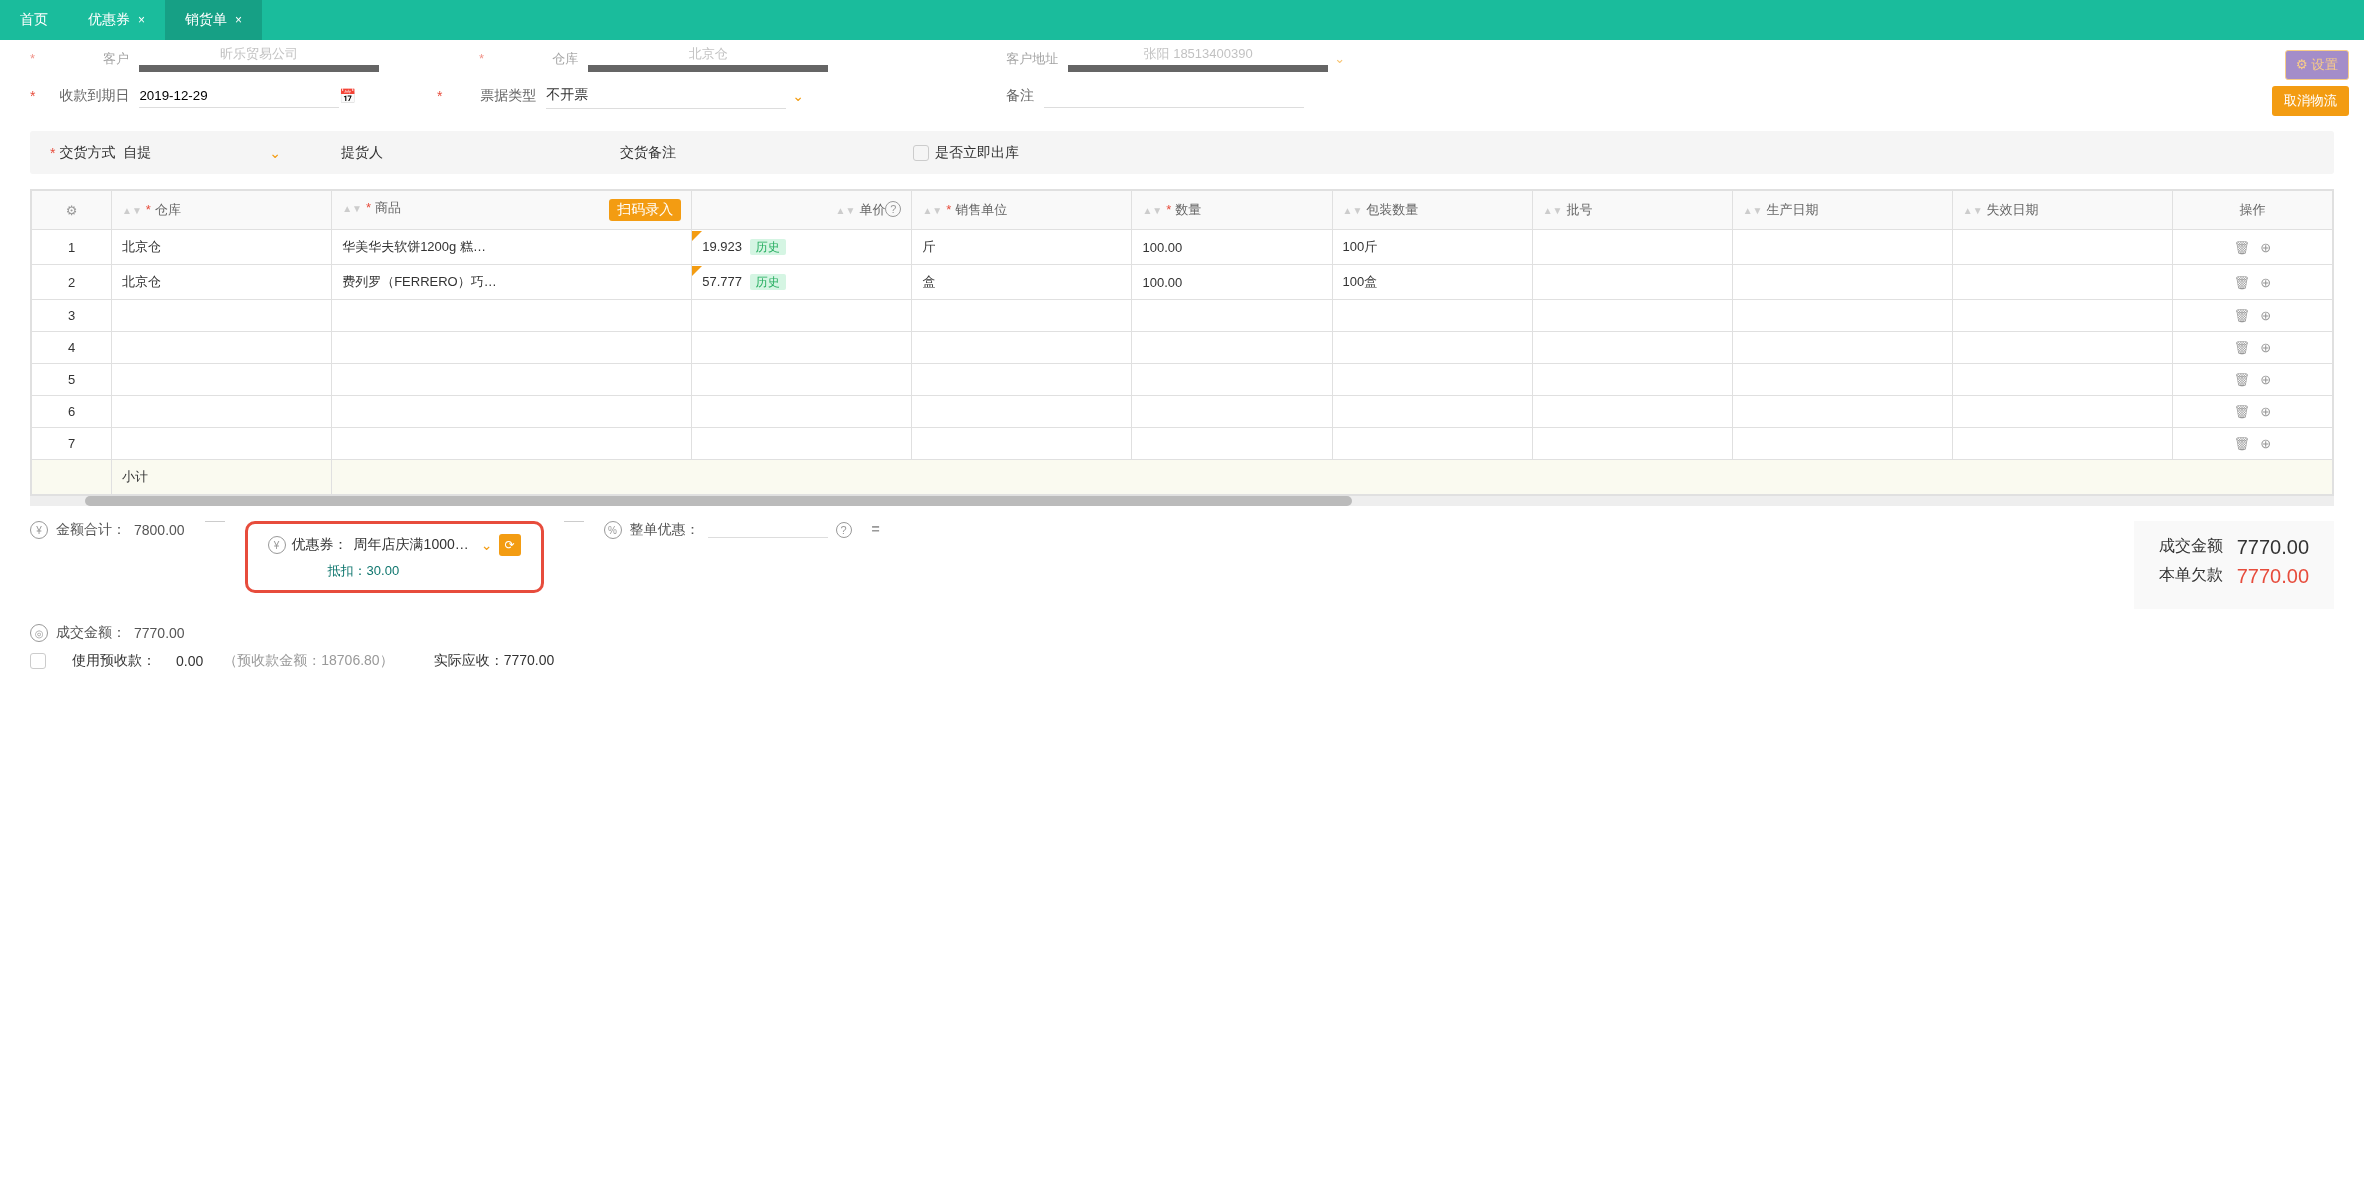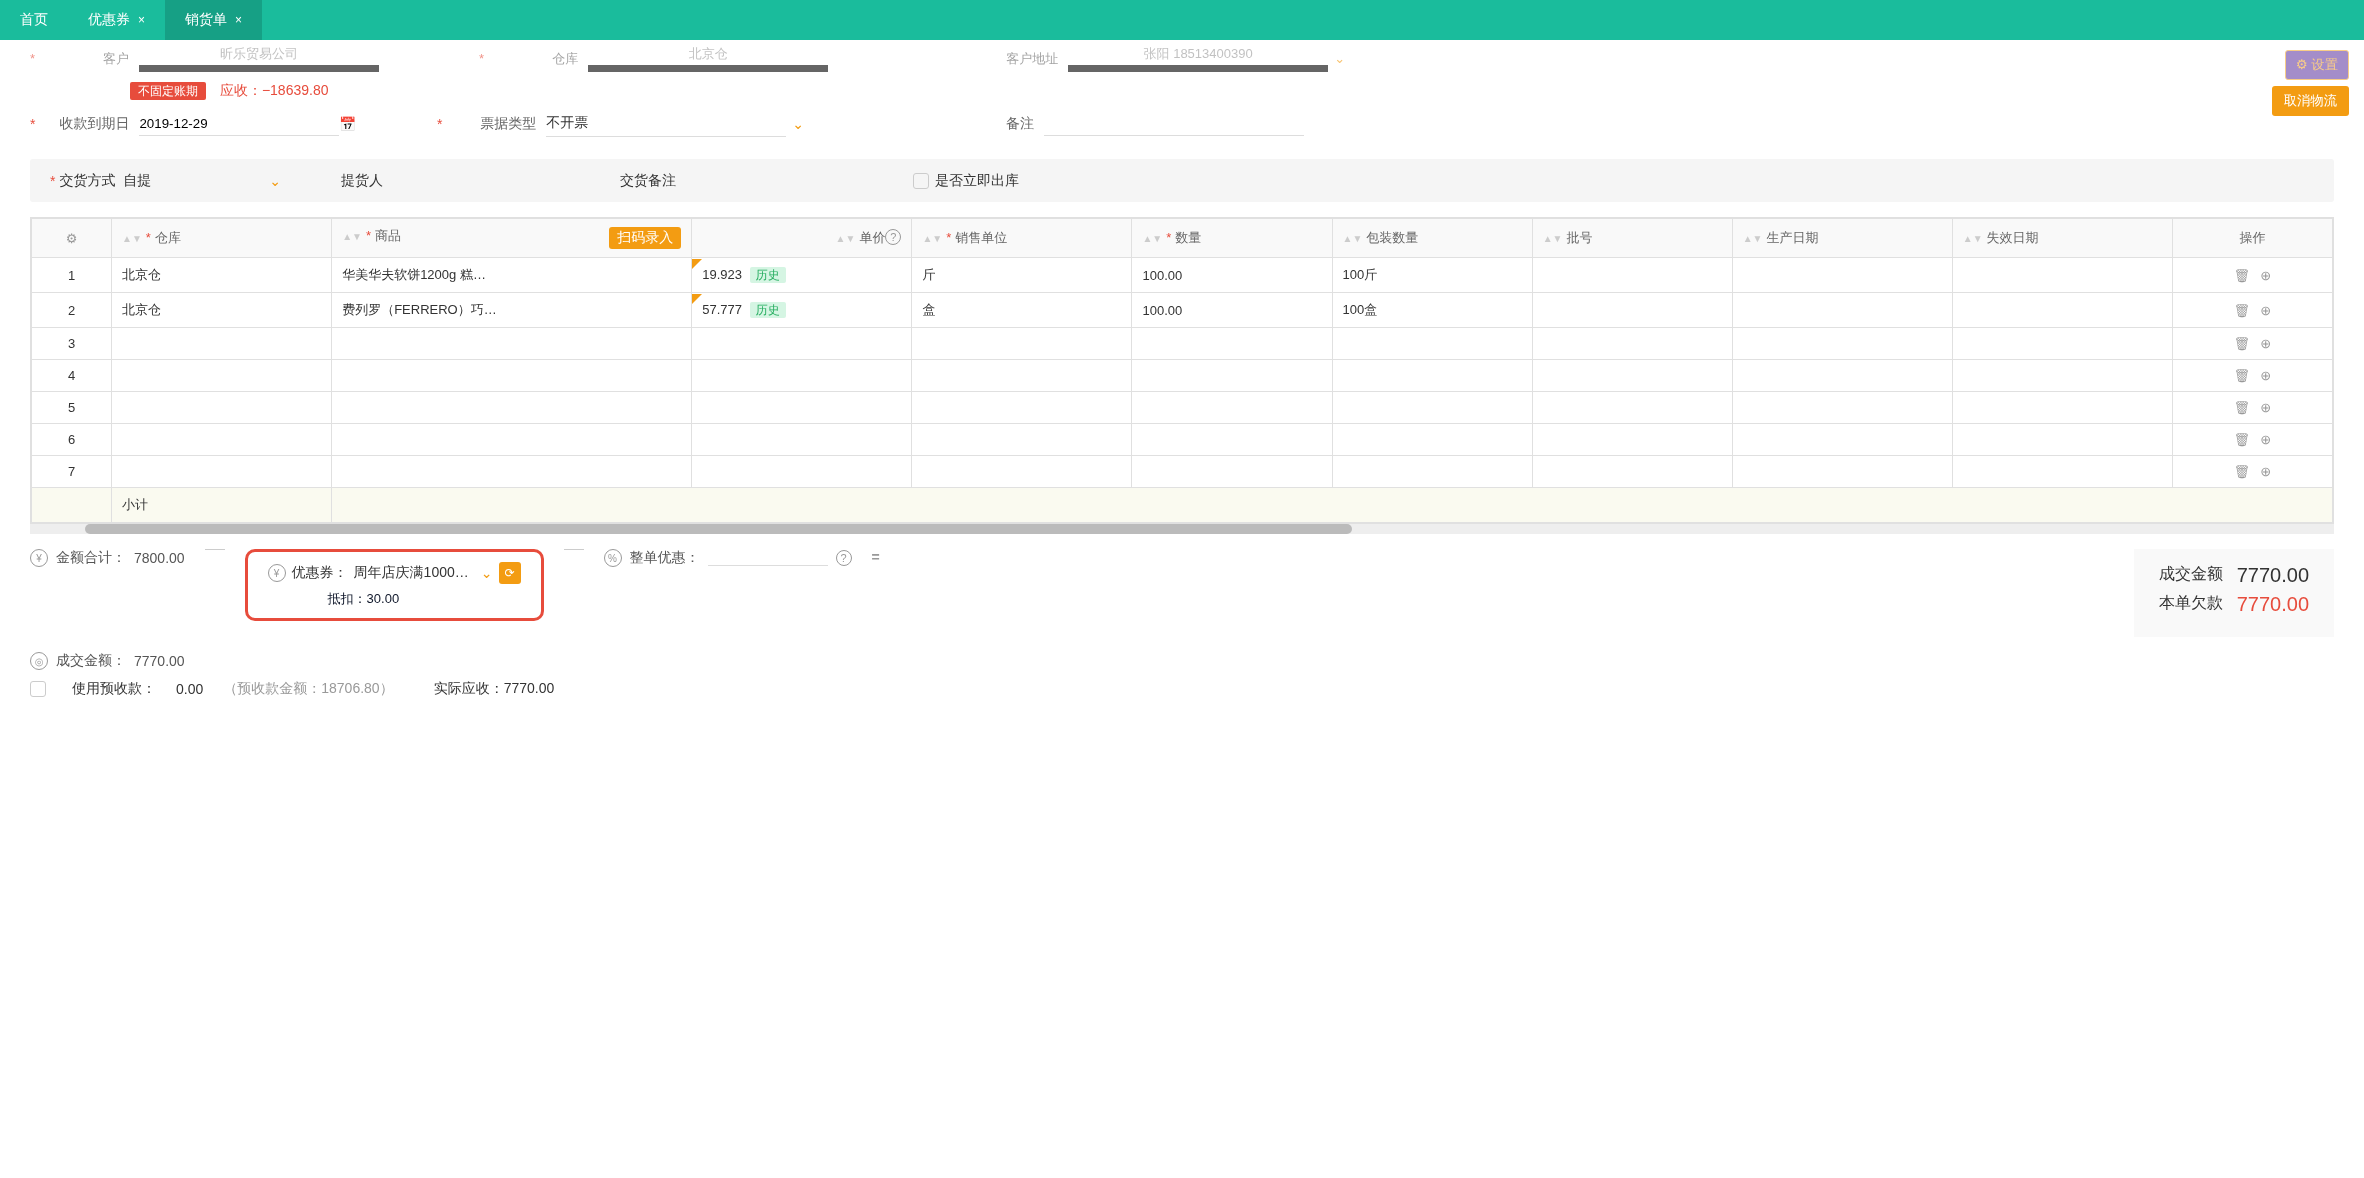--- a/index.html
+++ b/index.html
@@ -51,21 +51,21 @@
 .hscroll-thumb { background: #bbb; height: 100%; width: 55%; position: absolute; left: 55px; border-radius: 5px; }
 
 
 .footer { padding: 15px 30px; display: flex; align-items: flex-start; gap: 20px; flex-wrap: wrap; }
 .summary-item { display: flex; align-items: center; gap: 8px; color: #555; }
 .circle-icon { width: 18px; height: 18px; border: 1px solid #999; border-radius: 50%; display: inline-flex; align-items: center; justify-content: center; font-size: 10px; color: #999; }
 .dash { width: 20px; border-top: 1px solid #ccc; }
 .coupon-box { border: 3px solid #e74c3c; border-radius: 10px; padding: 10px 20px; display: flex; flex-direction: column; gap: 6px; }
 .coupon-row1 { display: flex; align-items: center; gap: 6px; }
 .refresh-btn { background: #f39c12; color: #fff; width: 22px; height: 22px; border-radius: 3px; display: inline-flex; align-items: center; justify-content: center; font-size: 12px; }
-.deduct { color: #0f172a; font-size: 13px; padding-left: 60px; }
+.deduct { color: #0f766e; font-size: 13px; padding-left: 60px; }
 .help { color: #999; border: 1px solid #999; border-radius: 50%; width: 16px; height: 16px; display: inline-flex; align-items: center; justify-content: center; font-size: 11px; }
 .eq { color: #999; font-weight: bold; }
 
 .totals-box { margin-left: auto; background: #f9f9f9; padding: 15px 25px; min-width: 200px; }
 .totals-row { display: flex; justify-content: space-between; margin-bottom: 6px; font-size: 16px; }
 .totals-row .val { font-size: 20px; }
 .red { color: #e74c3c; }
 
 .footer2 { padding: 0 30px 15px; display: flex; align-items: center; gap: 20px; }
 .gray { color: #999; }
@@ -108,24 +108,20 @@
     <span class="chevron-down">⌄</span>
   </div>
 </div>
 
 <div class="top-right-buttons">
   <button class="btn-orange-outline" style="opacity:0.5;">⚙ <span>设置</span></button>
   <button class="btn-orange">取消物流</button>
 </div>
 
 <div class="form-area" style="padding-top:0;">
-  <div style="margin-left:100px; margin-bottom:10px;">
-    <span class="badge-red">不固定账期</span>
-    <span class="receivable"><span>应收：</span><span>−18639.80</span></span>
-  </div>
 
   <div class="form-row">
     <div class="form-field">
       <span class="req">*</span>
         <span class="form-label">收款到期日</span>
       <input class="form-input" style="min-width: 200px;" value="2019-12-29">
       <span class="cal-icon">📅</span>
     </div>
     <div class="form-field" style="margin-left:40px;">
       <span class="req">*</span>

